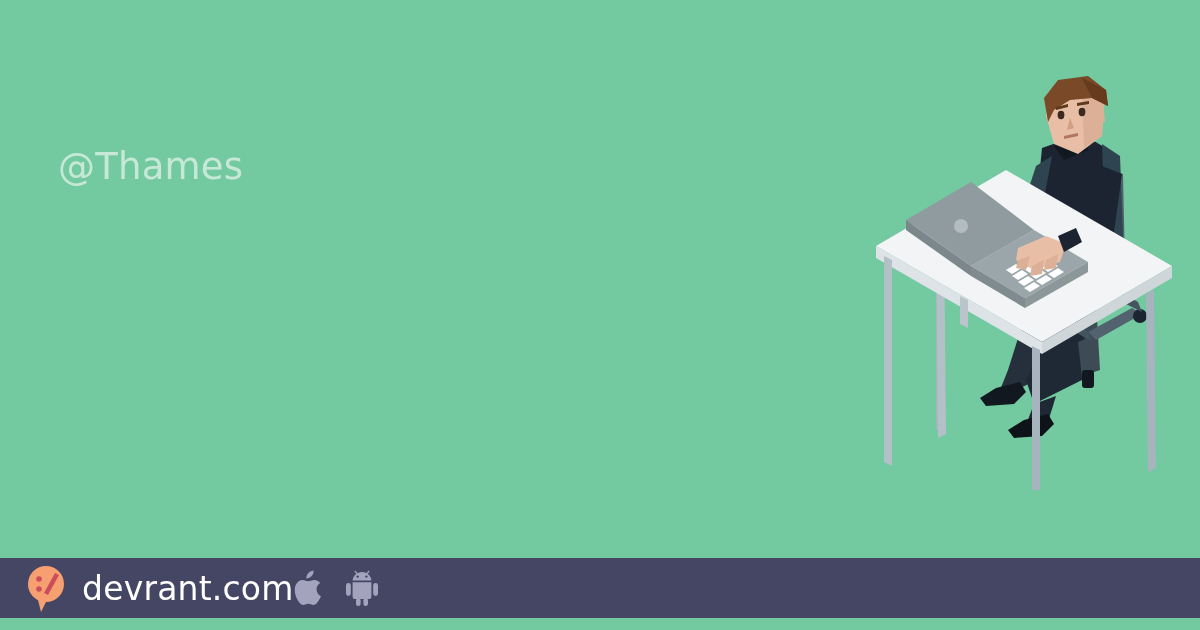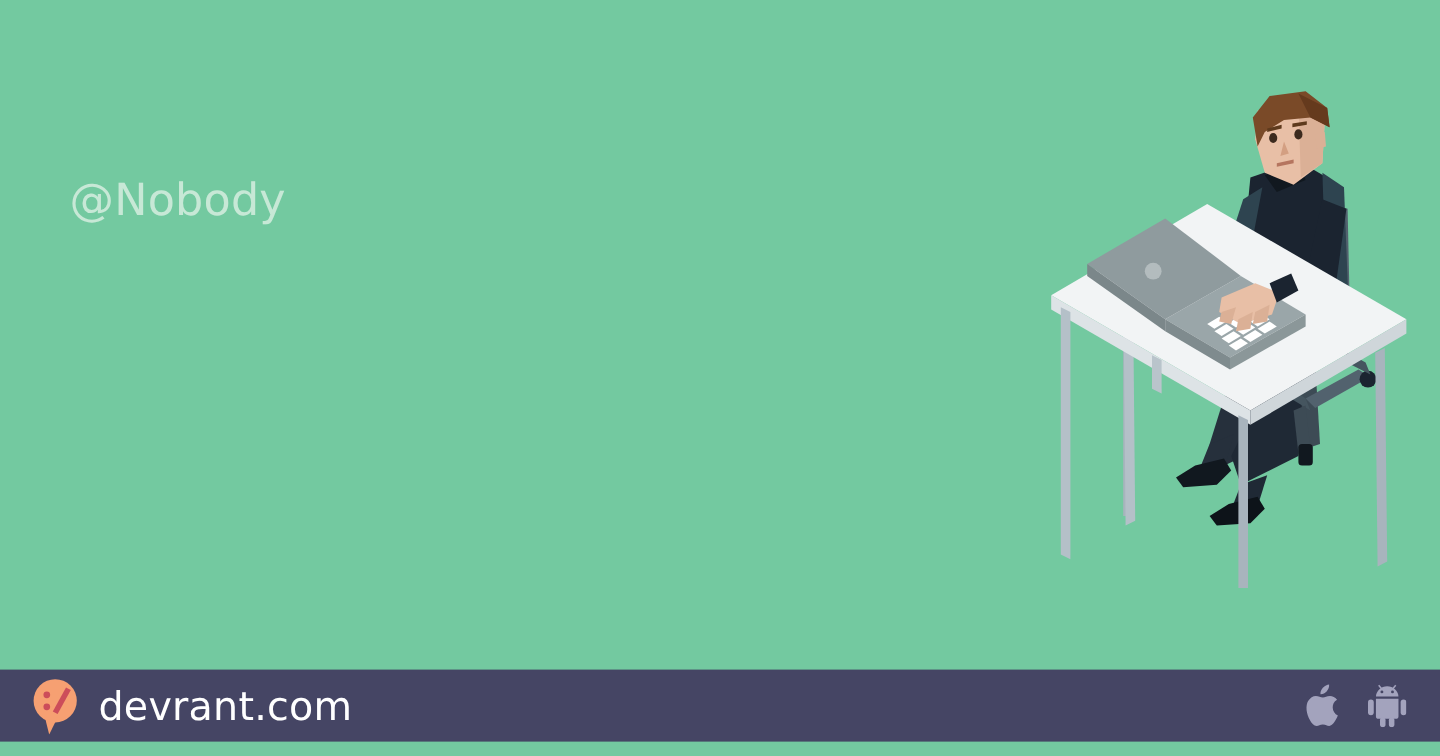--- a/index.html
+++ b/index.html
@@ -70,21 +70,21 @@
   
   #footer {
     position: absolute;
     left: 0;
     top: 558px;
     width: 1200px;
     height: 60px;
     background: #454564;
     display: flex;
     align-items: center;
-    justify-content: space-between;
+    justify-content: flex-start;
     box-sizing: border-box;
     padding: 0 28px 0 24px;
   }
   #brand {
     display: flex;
     align-items: center;
     gap: 14px;
   }
   #brand-logo {
     width: 44px;
@@ -111,21 +111,21 @@
   }
 </style>
 </head>
 <body>
 
 <div id="card">
 
   <div id="main-area">
 
     <div id="rant-block">
-      <div id="username">@Nobody</div>
+      <div id="username">@Thames</div>
     </div>
 
     <div id="illustration">
       <svg viewBox="0 0 370 420" xmlns="http://www.w3.org/2000/svg">
 
         <g>
           <path d="M289 100 L303 104 L305 195 L290 196 Z" fill="#52626e"></path>
           <path d="M274 116 L291 100 L290 196 L274 200 Z" fill="#62727e"></path>
         </g>
 

